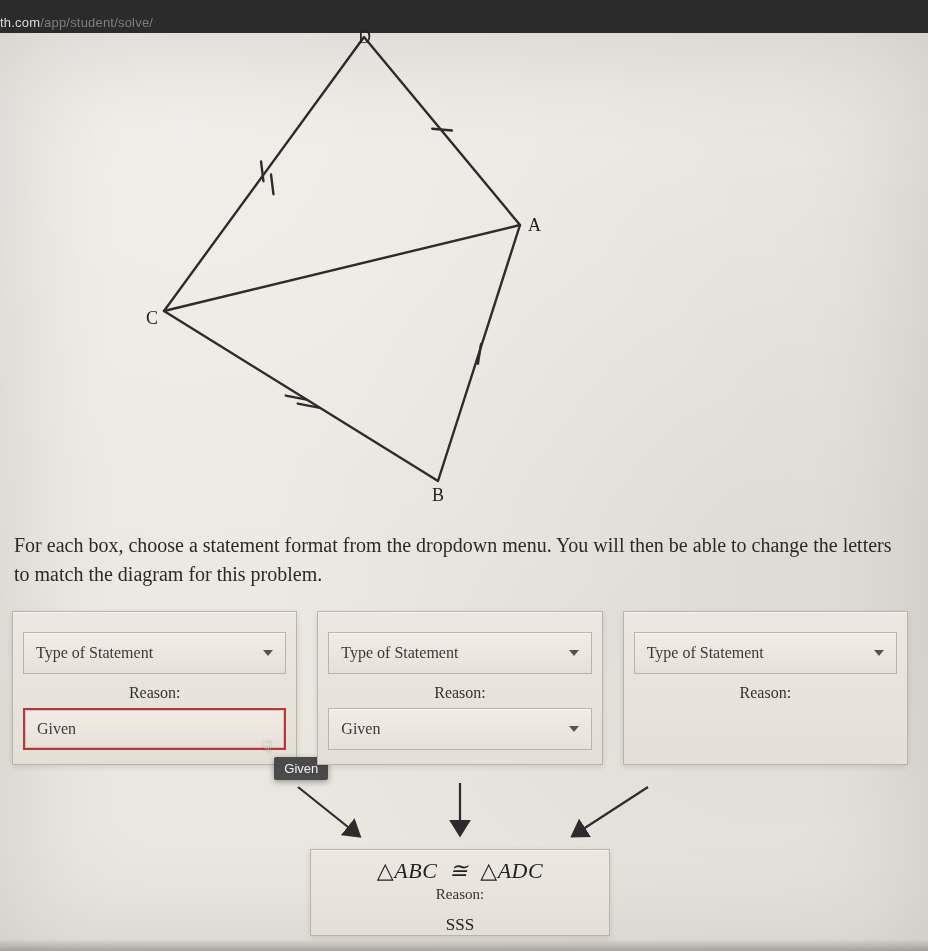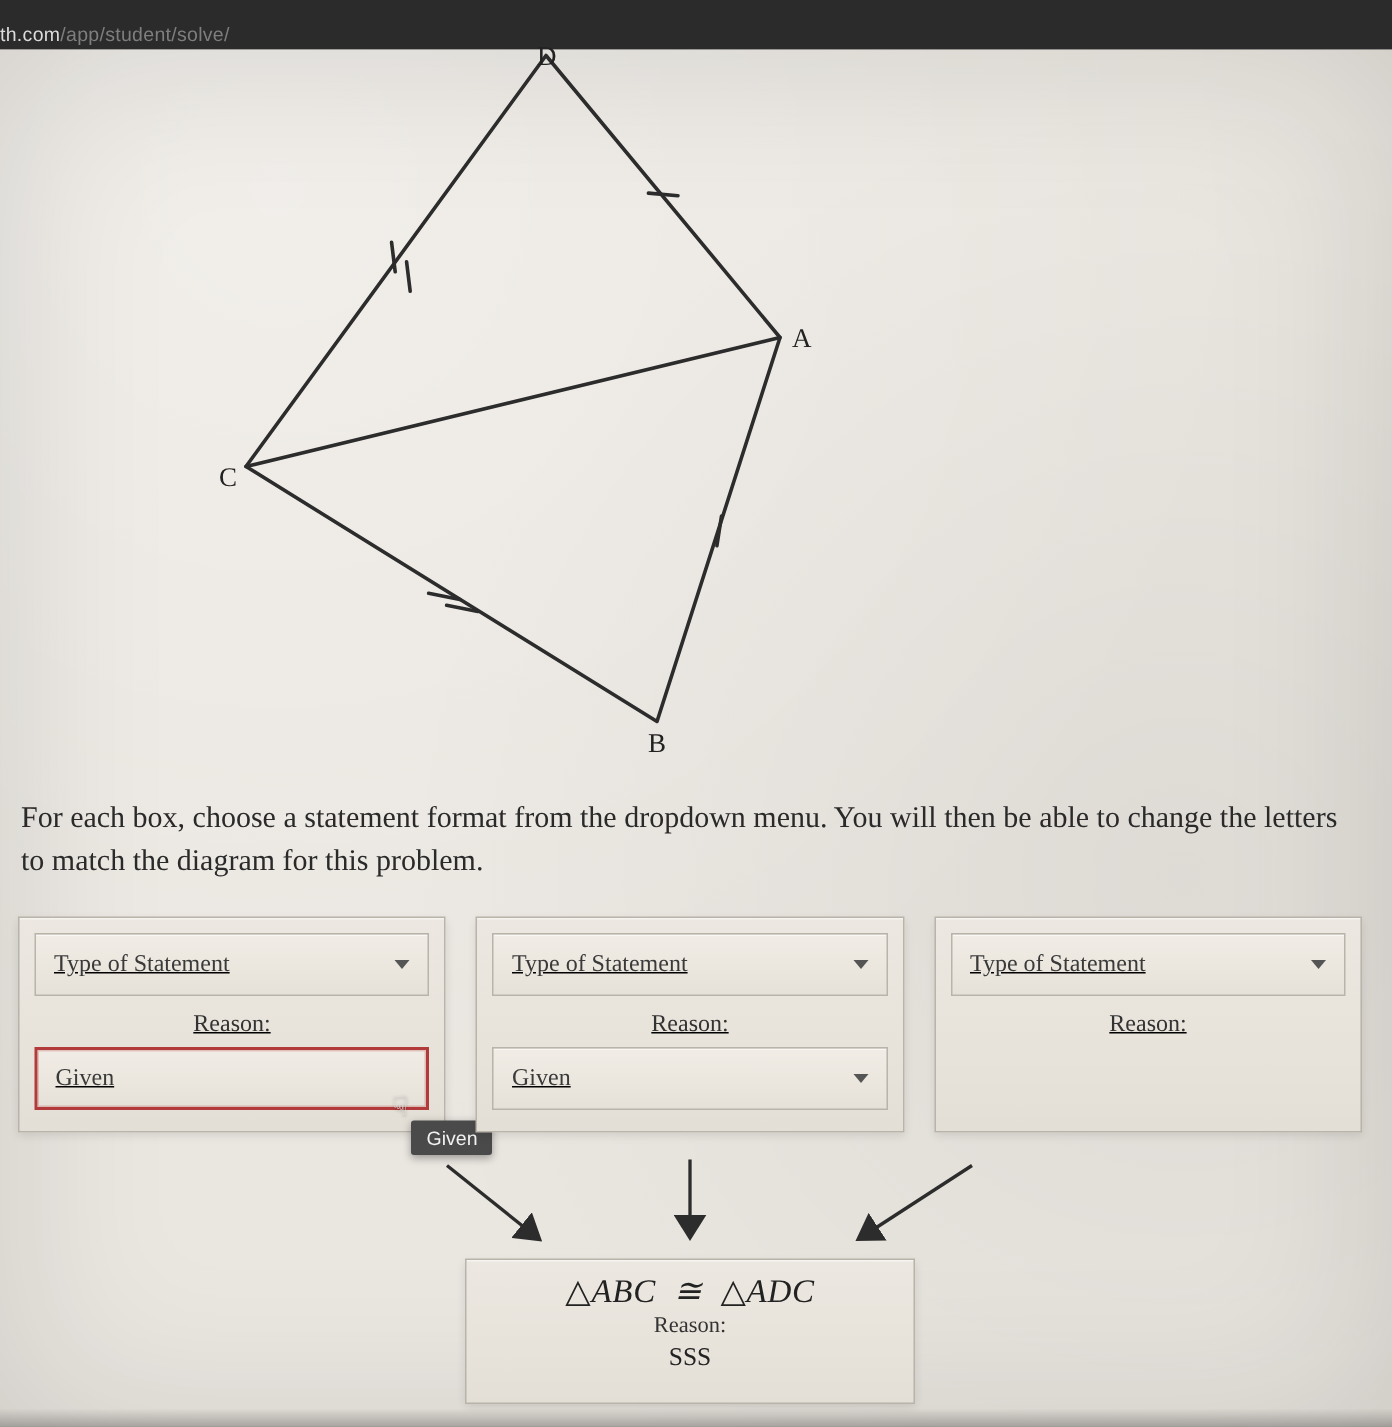--- a/index.html
+++ b/index.html
@@ -54,24 +54,23 @@
   
   .proof-row {
     display: flex;
     gap: 20px;
     padding: 0 4px;
   }
   .proof-box {
     flex: 1 1 0;
     border: 1px solid #b9b4aa;
     background: linear-gradient(#ece8e1,#e4dfd6);
-    padding: 10px 10px 14px 10px;
+    padding: 20px 10px 14px 10px;
     box-shadow: 0 1px 0 rgba(255,255,255,.5) inset, 0 2px 6px rgba(0,0,0,.10);
     position: relative;
-    text-decoration: underline;
   }
   .field {
     border: 1px solid #b9b4aa;
     background: linear-gradient(#f1ede6,#e6e1d8);
     height: 42px;
     display: flex;
     align-items: center;
     justify-content: space-between;
     padding: 0 12px;
     font-size: 16px;
@@ -119,35 +118,35 @@
     height: 80px;
     margin-top: 4px;
   }
   .arrows svg { position: absolute; left: 0; top: 0; }
   
   .conclusion {
     width: 300px;
     margin: 0 auto;
     border: 1px solid #b9b4aa;
     background: linear-gradient(#ece8e1,#e4dfd6);
-    padding: 8px 10px 20px 10px;
+    padding: 8px 10px 0 10px;
     text-align: center;
     box-shadow: 0 1px 0 rgba(255,255,255,.5) inset, 0 2px 6px rgba(0,0,0,.10);
   }
   .conclusion .stmt {
     font-family: 'Times New Roman', serif;
     font-size: 22px;
     font-style: italic;
     letter-spacing: .5px;
     color: #222;
     margin-bottom: 2px;
   }
   .conclusion .stmt .tri { font-style: normal; }
   .conclusion .rl { font-size: 15px; color: #333; margin-top: 2px; }
-  .conclusion .rv { font-size: 17px; color: #222; margin-top: 2px; }
+  .conclusion .rv { font-size: 17px; color: #222; margin-top: 12px; }
   .bottom-shadow {
     position: absolute; left:0; right:0; bottom:0; height:14px;
     background: linear-gradient(rgba(0,0,0,0), rgba(0,0,0,.28));
   }
 </style>
 </head>
 <body>
 
 <div class="url-bar">
   <span class="bright">th.com</span><span class="dim">/app/student/solve/</span>

